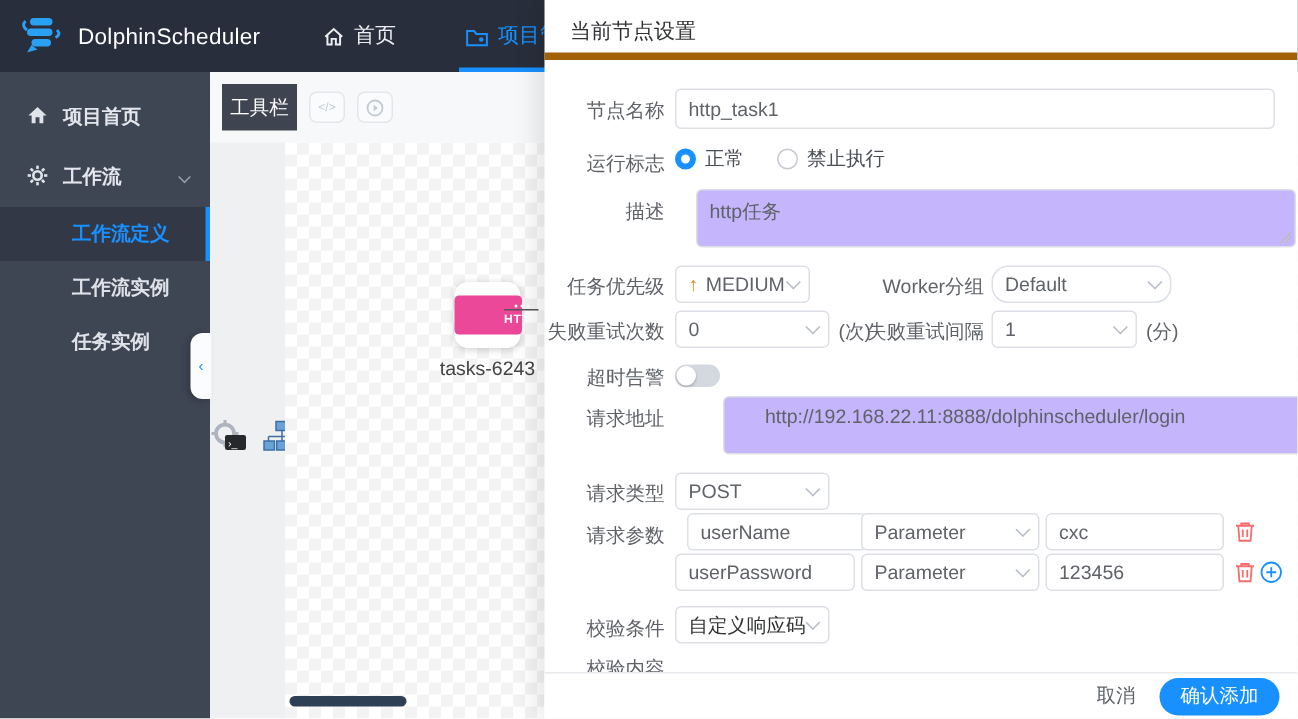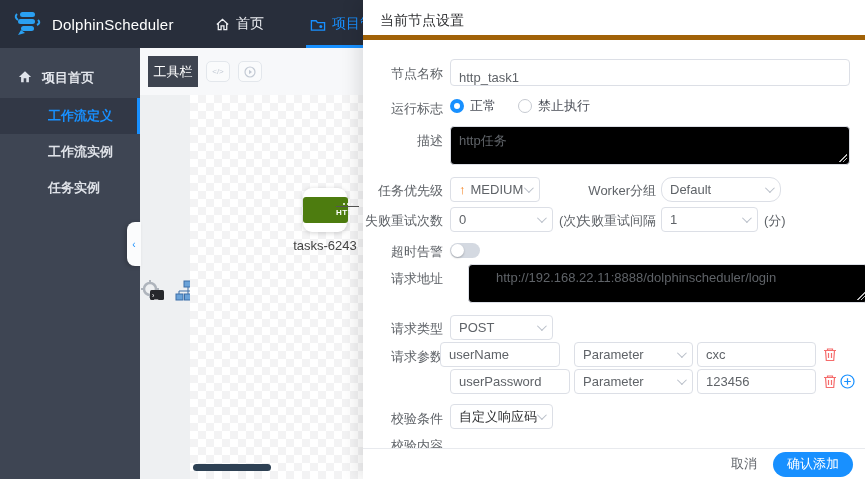--- a/index.html
+++ b/index.html
@@ -39,32 +39,32 @@
     background-color:#fff;
     background-image:linear-gradient(45deg,#f3f3f4 25%,transparent 25%,transparent 75%,#f3f3f4 75%),
                      linear-gradient(45deg,#f3f3f4 25%,transparent 25%,transparent 75%,#f3f3f4 75%);
     background-size:16px 16px; background-position:0 0,8px 8px; }
   .dag-node { position:absolute; left:93px; top:93px; width:84px; text-align:center; cursor:move; }
   .dag-node-card { width:44px; height:44px; margin:0 auto; background:#fff; border-radius:9px; box-shadow:0 1px 5px rgba(0,0,0,.18); display:flex; align-items:center; justify-content:center; }
   .dag-node-label { margin-top:6px; font-size:13px; color:#444; }
   .hscrollbar { position:absolute; left:3px; bottom:8px; width:78px; height:7px; background:#2e4154; border-radius:4px; cursor:pointer; }
 
   
-  .http-ic { background:#4d7c0f; border-radius:3px; color:#fff; display:flex; flex-direction:column; align-items:center; justify-content:center;padding-left:45px; }
+  .http-ic { background:#ec4899; border-radius:3px; color:#fff; display:flex; flex-direction:column; align-items:center; justify-content:center;padding-left:45px; }
   .http-ic .dots { display:flex; gap:2px; margin-bottom:1px; }
   .http-ic .dots i { width:2px; height:2px; background:#fff; border-radius:50%; }
   .http-ic .t { font-weight:bold; letter-spacing:.5px; border-top:1px solid #555; padding-top:1px; }
 
   
   .drawer { position:absolute; left:363px; top:0; width:502px; height:479px; background:#fff; box-shadow:-6px 0 16px rgba(0,0,0,.10); z-index:10; }
   .drawer-header { height:40px; line-height:40px; padding-left:17px; font-size:14px; color:#303133; border-bottom:5px solid #a16207; }
   .drawer-body { position:absolute; top:40px; bottom:31px; left:0; right:0; overflow:hidden; }
   .f-label { position:absolute; width:80px; text-align:right; font-size:13px; color:#5f6368; }
   .f-input { position:absolute; border:1px solid #dcdfe6; border-radius:4px; background:#fff; font-size:13px; color:#5f6368; display:flex; align-items:center; padding:0 8px; }
-  .f-area { position:absolute; border:1px solid #dcdfe6; border-radius:4px; background:#000000; font-size:13px; color:#5f6368; padding:5px 8px; }
+  .f-area { position:absolute; border:1px solid #dcdfe6; border-radius:4px; background:#c4b5fd; font-size:13px; color:#5f6368; padding:5px 8px;margin-left:14px; }
   .resize-grip { position:absolute; right:2px; bottom:2px; width:8px; height:8px;
      background:linear-gradient(135deg,transparent 50%,#bbb 50%,#bbb 58%,transparent 58%,transparent 72%,#bbb 72%,#bbb 80%,transparent 80%); }
   .f-select { position:absolute; border:1px solid #dcdfe6; border-radius:4px; background:#fff; font-size:13px; color:#5f6368; display:flex; align-items:center; padding:0 8px; cursor:pointer; }
   .f-select .chev { margin-left:auto; }
   .chev { width:7px; height:7px; border-right:1.5px solid #b8bec8; border-bottom:1.5px solid #b8bec8; transform:rotate(45deg) translateY(-2px); display:inline-block; }
   .chev-r { width:6px; height:6px; border-right:1.5px solid #9aa1ad; border-bottom:1.5px solid #9aa1ad; transform:rotate(45deg); display:inline-block; }
   .unit { position:absolute; font-size:13px; color:#5f6368; }
   .radio { display:inline-flex; align-items:center; gap:6px; font-size:13px; color:#4a4e57; cursor:pointer; }
   .radio .dot { width:14px; height:14px; border-radius:50%; border:1px solid #c6cad1; background:#fff; }
   .radio.on .dot { border:4px solid #1890ff; }
@@ -126,20 +126,39 @@
 <div class="sidebar">
   <div class="side-gap"></div>
   <div class="side-item">
     <span>
       <svg width="14" height="13" viewBox="0 0 16 15">
           <path d="M1 8 L8 1.5 L15 8 H12.5 V14 H9.5 V9.5 H6.5 V14 H3.5 V8 Z" fill="#dfe3ea"></path>
         </svg>
     </span>
     <span>项目首页</span>
   </div>
+  <div class="side-item">
+    <span>
+      <svg width="14" height="14" viewBox="0 0 16 16">
+        <circle cx="8" cy="8" r="3.2" fill="none" stroke="#dfe3ea" stroke-width="2"></circle>
+        <g stroke="#dfe3ea" stroke-width="2">
+            <line x1="8" y1="0.5" x2="8" y2="3"></line>
+            <line x1="8" y1="13" x2="8" y2="15.5"></line>
+            <line x1="0.5" y1="8" x2="3" y2="8"></line>
+            <line x1="13" y1="8" x2="15.5" y2="8"></line>
+            <line x1="2.8" y1="2.8" x2="4.6" y2="4.6"></line>
+            <line x1="11.4" y1="11.4" x2="13.2" y2="13.2"></line>
+            <line x1="13.2" y1="2.8" x2="11.4" y2="4.6"></line>
+            <line x1="4.6" y1="11.4" x2="2.8" y2="13.2"></line>
+          </g>
+      </svg>
+    </span>
+    <span>工作流</span>
+    <span class="chev-r" style="transform:rotate(45deg);"></span>
+  </div>
   <div class="side-sub active">
     <span>工作流定义</span>
   </div>
   <div class="side-sub">
     <span>工作流实例</span>
   </div>
   <div class="side-sub">
     <span>任务实例</span>
   </div>
 </div>
@@ -266,21 +285,21 @@
     <div class="hscrollbar"></div>
   </div>
 </div>
 
 <div class="drawer">
   <div class="drawer-header">当前节点设置</div>
 
   <div class="drawer-body">
 
     <div class="f-label" style="left:0;top:25px;">节点名称</div>
-    <div class="f-input" style="left:87px;top:19px;width:400px;height:27px;align-items:flex-end;">
+    <div class="f-input" style="left:87px;top:19px;width:400px;height:27px;">
       <span>http_task1</span>
     </div>
 
     <div class="f-label" style="left:0;top:60px;">运行标志</div>
     <div style="position:absolute;left:87px;top:57px;display:flex;gap:22px;">
       <span class="radio on">
         <span class="dot"></span>
         <span>正常</span>
       </span>
       <span class="radio">
@@ -331,21 +350,21 @@
       <span class="resize-grip"></span>
     </div>
 
     <div class="f-label" style="left:0;top:280px;">请求类型</div>
     <div class="f-select" style="left:87px;top:275px;width:103px;height:25px;">
       <span>POST</span>
       <span class="chev"></span>
     </div>
 
     <div class="f-label" style="left:0;top:308px;">请求参数</div>
-    <div class="f-input" style="left:77px;top:302px;width:120px;height:25px;">
+    <div class="f-input" style="left:95px;top:302px;width:120px;height:25px;">
       <span>userName</span>
     </div>
     <div class="f-select" style="left:211px;top:302px;width:119px;height:25px;">
       <span>Parameter</span>
       <span class="chev"></span>
     </div>
     <div class="f-input" style="left:334px;top:302px;width:119px;height:25px;">
       <span>cxc</span>
     </div>
     <div class="row-ic" style="left:459px;top:306px;">

